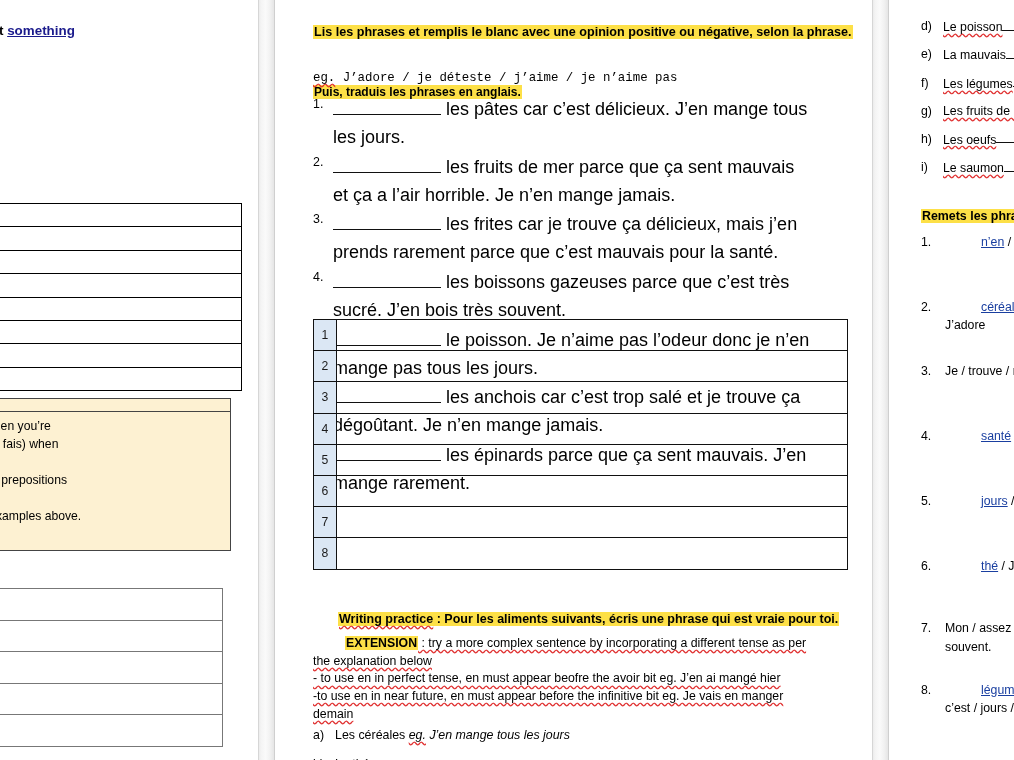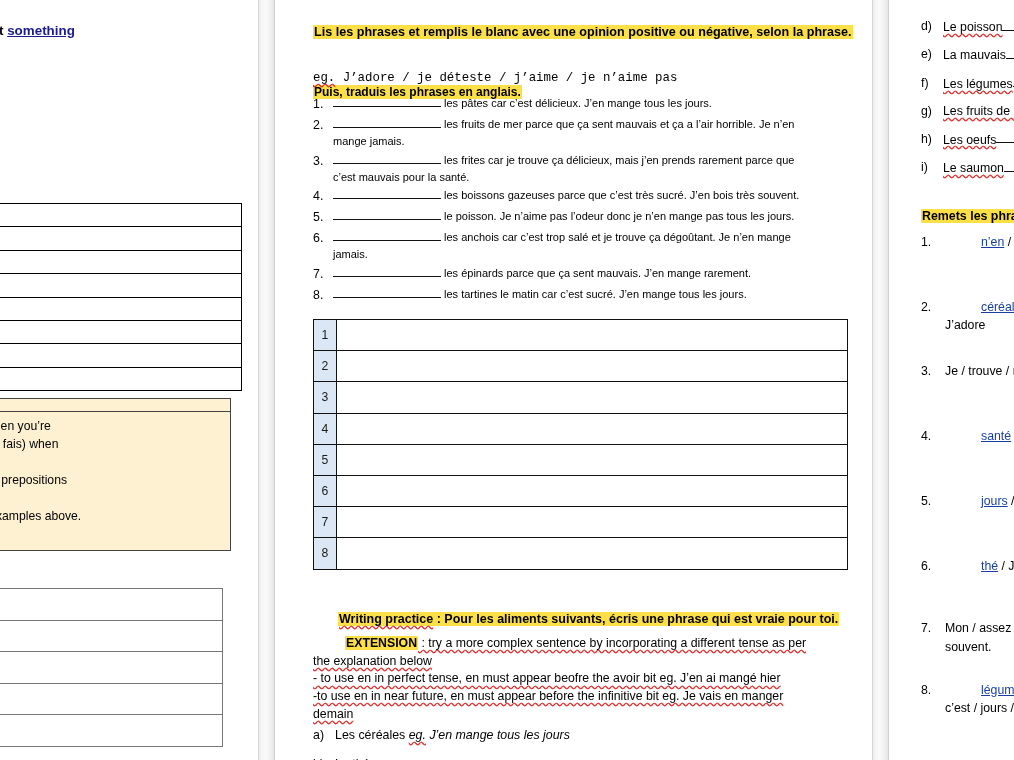--- a/index.html
+++ b/index.html
@@ -63,21 +63,21 @@
   .lb-table td{border:1px solid #777;height:28.5px;}
 
   
   .mid{position:absolute;left:38px;}
   #m-h1{top:24px;font-size:12.6px;font-weight:bold;}
   #m-h2{top:58px;font-size:12px;font-weight:bold;margin-top:26px;}
   #m-eg{top:70px;font-size:12.4px;font-family:Liberation Mono, monospace;}
   .qlist{position:absolute;left:38px;top:95px;width:512px;}
   .qrow{display:flex;align-items:flex-start;margin-bottom:1.5px;}
   .qnum{width:20px;flex:0 0 20px;font-size:12.4px;line-height:1.56;}
-  .qtxt{font-size:11px;line-height:1.56;}
+  .qtxt{font-size:18px;line-height:1.56;}
   .ans-table{position:absolute;left:38px;top:319px;width:535px;border-collapse:collapse;}
   .ans-table td{border:1px solid #111;height:28.2px;}
   .ans-table td.n{width:20px;background:#dbe7f4;text-align:center;font-size:12.2px;color:#1b1b1b;vertical-align:middle;}
   #m-wp{top:611px;font-size:12.5px;font-weight:bold;padding-left:25px;}
   #m-ext{top:635px;width:500px;font-size:12.3px;line-height:1.44;white-space:normal;}
   .alist{position:absolute;left:38px;top:727px;width:500px;}
   .arow{display:flex;margin-bottom:12px;font-size:12.4px;line-height:1.4;}
   .anum{width:22px;flex:0 0 22px;}
 
   
@@ -197,21 +197,20 @@
       <div class="qrow">
         <div class="qnum">6.</div>
         <div class="qtxt wrap" style="width:480px"><span class="blank sqb"></span><span> les anchois car c’est trop salé et je trouve ça dégoûtant. Je n’en mange jamais.</span></div>
       </div>
       <div class="qrow">
         <div class="qnum">7.</div>
         <div class="qtxt"><span class="blank"></span><span> les épinards parce que ça sent mauvais. J’en mange rarement.</span></div>
       </div>
       <div class="qrow">
         <div class="qnum">8.</div>
-        <div class="qtxt"><span class="blank"></span><span> les tartines le matin car c’est sucré. J’en mange tous les jours.</span></div>
       </div>
     </div>
 
     <table class="ans-table">
       <tbody>
           <tr>
             <td class="n">1</td>
             <td></td>
           </tr>
       <tr>

